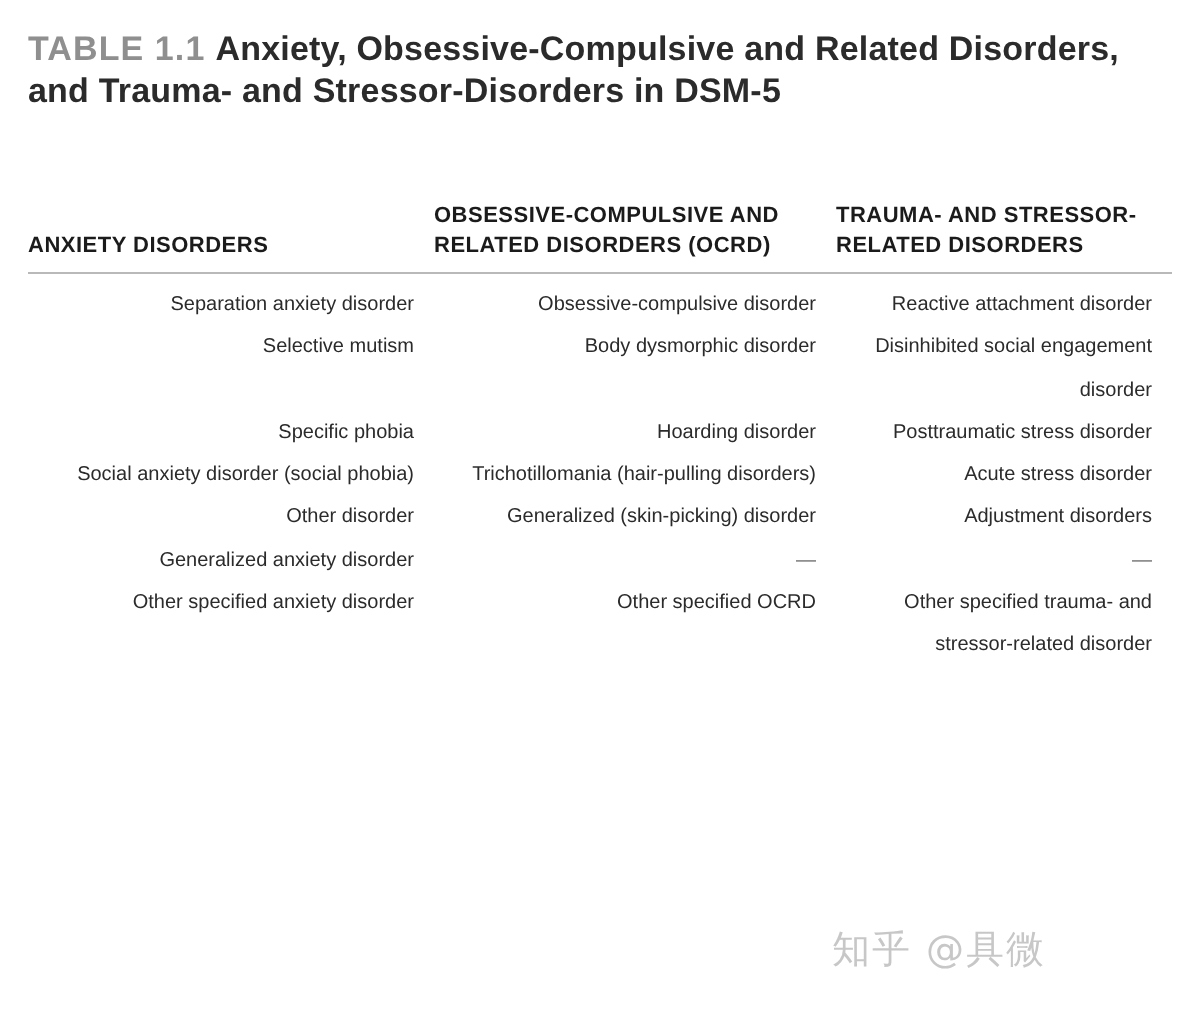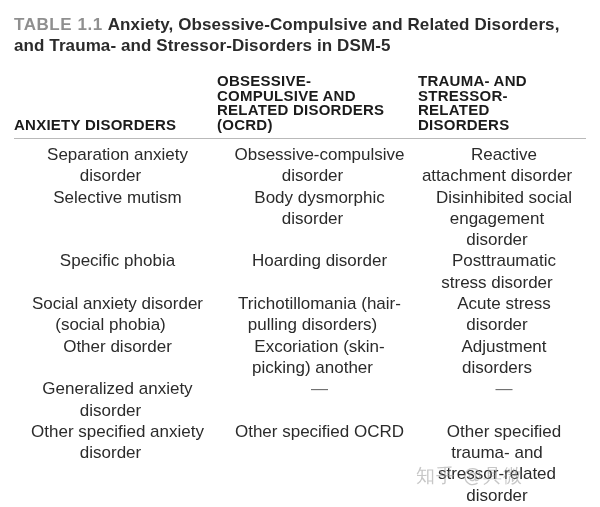--- a/index.html
+++ b/index.html
@@ -58,34 +58,34 @@
     border-collapse: collapse;
     table-layout: fixed;
   }
   .tbl col.c1 { width: 203px; }
   .tbl col.c2 { width: 201px; }
   .tbl col.c3 { width: 168px; }
 
   .tbl thead th {
     vertical-align: bottom;
     text-align: left;
-    font-size: 15px;
+    font-size: 11px;
     font-weight: 700;
     letter-spacing: 0.25px;
     line-height: 14.5px;
     color: #1b1b1b;
     padding: 0 8px 6px 0;
     border-bottom: 1px solid #b9b9b9;
     height: 56px;
   }
 
   .tbl tbody td {
     vertical-align: top;
-    text-align: center;
-    font-size: 17px;
+    text-align: right;
+    font-size: 10px;
     line-height: 21.3px;
     color: #2b2b2b;
     padding: 0 10px 0 0;
     font-weight: 400;
   }
   .tbl tbody tr:first-child td {
     padding-top: 5px;
   }
   
   .cell {
@@ -152,21 +152,21 @@
         <td><span class="cell">Hoarding disorder</span></td>
         <td><span class="cell">Posttraumatic stress disorder</span></td>
       </tr>
       <tr>
         <td><span class="cell">Social anxiety disorder (social phobia)</span></td>
         <td><span class="cell">Trichotillomania (hair-pulling disorders)</span></td>
         <td><span class="cell">Acute stress disorder</span></td>
       </tr>
       <tr>
         <td><span class="cell">Other disorder</span></td>
-        <td><span class="cell">Excoriation (skin-picking) another</span></td>
+        <td><span class="cell">Generalized (skin-picking) disorder</span></td>
         <td><span class="cell">Adjustment disorders</span></td>
       </tr>
       <tr>
         <td><span class="cell">Generalized anxiety disorder</span></td>
         <td><span class="cell dash">—</span></td>
         <td><span class="cell dash">—</span></td>
       </tr>
       <tr>
         <td><span class="cell">Other specified anxiety disorder</span></td>
         <td><span class="cell">Other specified OCRD</span></td>

